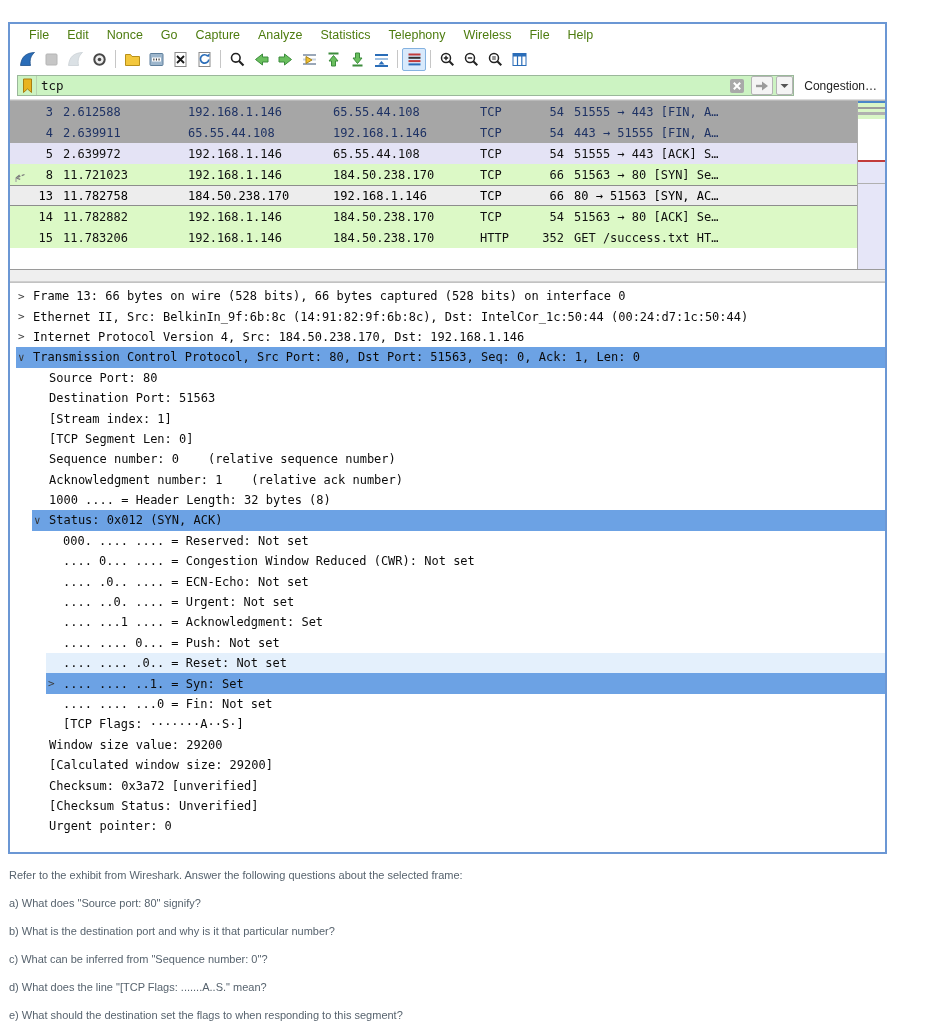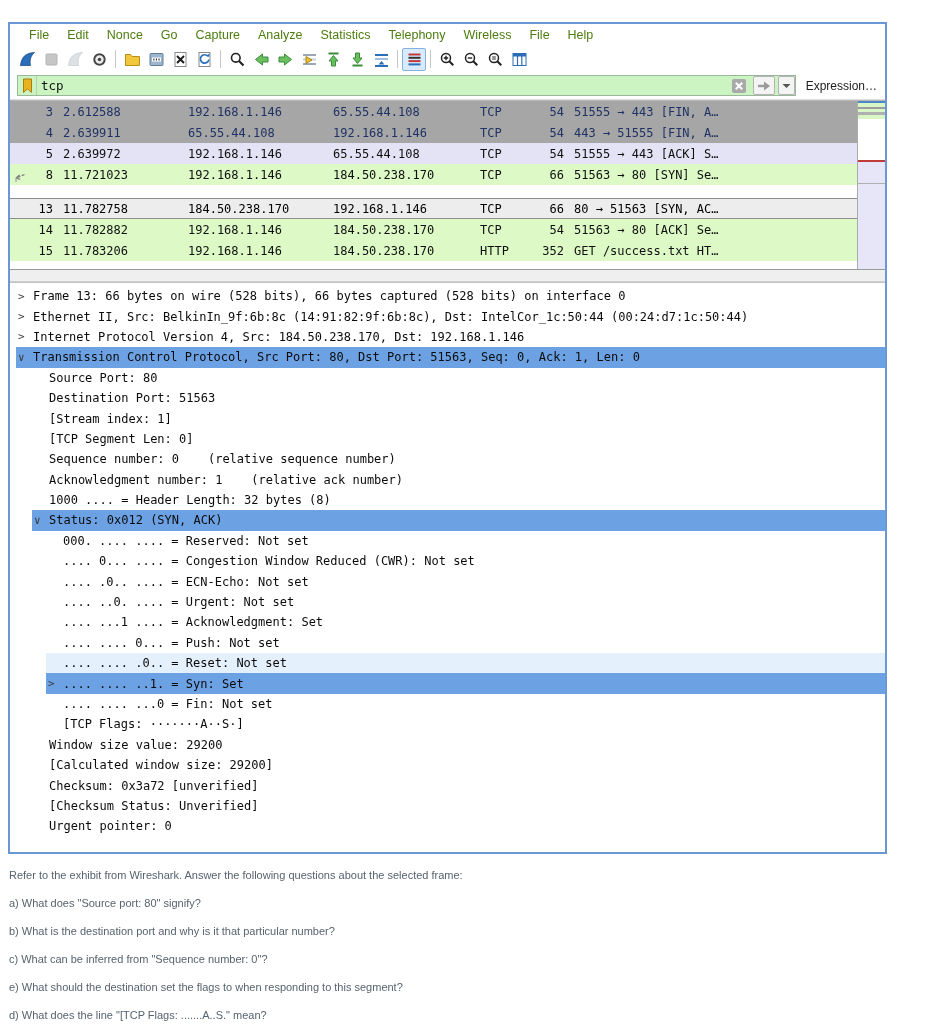--- a/index.html
+++ b/index.html
@@ -38,21 +38,21 @@
   .pgrid{display:grid;grid-template-columns:48px 125px 145px 147px 52px 42px 1fr;}
   .phead{height:21px;align-items:center;font-size:12px;color:#1c1c1c;border-bottom:1px solid #c6c6c6;background:#fdfdfd;}
   .phead > div{padding:0 5px;border-right:1px solid #e4e4e4;overflow:hidden;white-space:nowrap;height:100%;display:flex;align-items:center;}
   .prow{height:21px;align-items:center;font-family:"DejaVu Sans Mono",monospace;font-size:12px;white-space:nowrap;cursor:default;}
   .prow > div{padding:0 5px;overflow:hidden;}
   .cell-no{text-align:right;position:relative;}
   .cell-len{text-align:right;}
   .row-gray{background:var(--row-gray,#a6a6a6);color:var(--row-gray-text,#1e3264);}
   .row-lavender{background:var(--row-lavender,#e4e3f5);color:#101010;}
   .row-green{background:var(--row-green,#dcf9c6);color:#101010;}
-  .row-selected{background:var(--row-selected,#ededed);color:#000;box-shadow:inset 0 1px 0 #8d8d8d, inset 0 -1px 0 #8d8d8d;margin-top:13px;}
+  .row-selected{background:var(--row-selected,#ededed);color:#000;box-shadow:inset 0 1px 0 #8d8d8d, inset 0 -1px 0 #8d8d8d;}
   .conv-marker{position:absolute;left:1px;top:3px;}
   
   .minimap{position:absolute;top:0;right:0;width:27px;height:100%;background:var(--minimap-bg,#e6e6f8);border-left:1px solid #ababab;}
   .minimap .stripe{position:absolute;left:0;right:0;}
   
   .splitter{height:11px;background:#efefef;border-bottom:1px solid #cfcfcf;flex:none;}
   
   .details{flex:1;border-top:1px solid #c2c2c2;background:#fff;font-family:"DejaVu Sans Mono",monospace;font-size:12px;color:#0b0b0b;overflow:hidden;padding-top:3px;}
   .d-line{display:flex;height:20.4px;align-items:center;}
   .d-ind{flex:none;height:100%;}
@@ -286,21 +286,21 @@
             <path d="M2 6 h8" stroke="#9a9a9a" stroke-width="2.4" fill="none"></path>
             <path d="M8 1.5 L14 6 L8 10.5 z" fill="#9a9a9a"></path>
           </svg>
       </span>
       <span class="filter-btn boxed" style="width:17px;">
         <svg width="9" height="6" viewBox="0 0 9 6">
             <path d="M0.5 1 L4.5 5 L8.5 1 z" fill="#555"></path>
           </svg>
       </span>
     </div>
-    <span class="expr-label">Expression…</span>
+    <span class="expr-label">Congestion…</span>
   </div>
 
   <div class="plist">
     <div class="plist-inner">
       <div id="plist-rows">
           <div class="pgrid prow row-gray">
             <div class="cell-no">3</div>
             <div>2.612588</div>
             <div>192.168.1.146</div>
             <div>65.55.44.108</div>
@@ -571,14 +571,14 @@
         <span class="d-band">
           <span class="d-exp"></span>
           <span class="d-text">Urgent pointer: 0</span>
         </span>
       </div>
     </div>
 </div>
 
 <div class="questions" id="questions">
   <p>Refer to the exhibit from Wireshark. Answer the following questions about the selected frame:</p>
-  <span id="question-items"><p>a) What does "Source port: 80" signify?</p><p>b) What is the destination port and why is it that particular number?</p><p>c) What can be inferred from "Sequence number: 0"?</p><p>e) What should the destination set the flags to when responding to this segment?</p><p>d) What does the line "[TCP Flags: .......A..S." mean?</p></span>
+  <span id="question-items"><p>a) What does "Source port: 80" signify?</p><p>b) What is the destination port and why is it that particular number?</p><p>c) What can be inferred from "Sequence number: 0"?</p><p>d) What does the line "[TCP Flags: .......A..S." mean?</p><p>e) What should the destination set the flags to when responding to this segment?</p></span>
 </div>
 
 </body></html>

